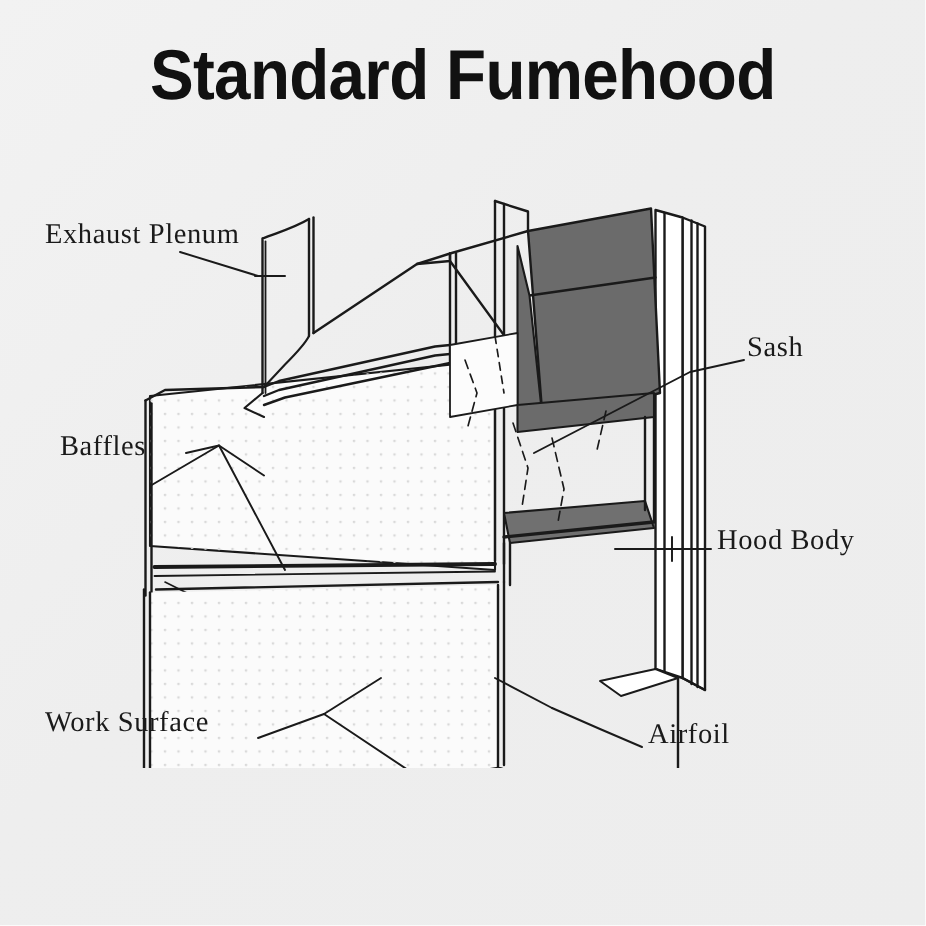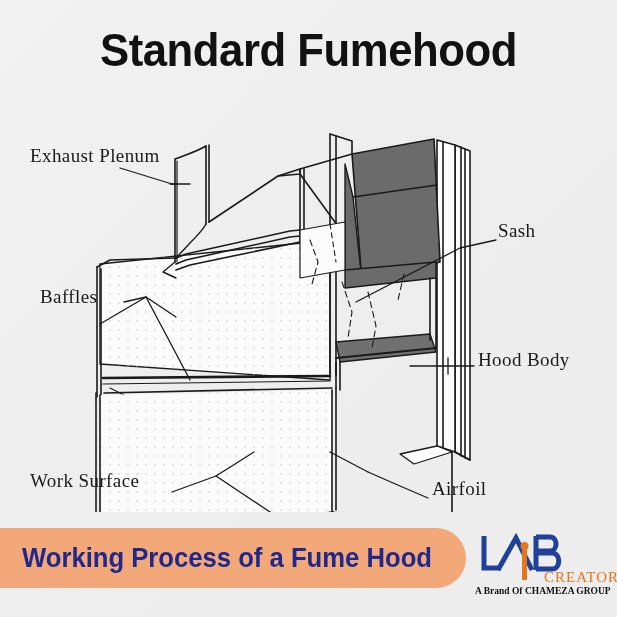--- a/index.html
+++ b/index.html
@@ -241,37 +241,14 @@
 
     <text class="dgm-label" x="498" y="125" text-anchor="start">Sash</text>
 
     <text class="dgm-label" x="478" y="254" text-anchor="start">Hood Body</text>
 
     <text class="dgm-label" x="30" y="375" text-anchor="start">Work Surface</text>
 
     <text class="dgm-label" x="432" y="383" text-anchor="start">Airfoil</text>
   </svg>
 
-  <div id="banner-wrap">
-    <div id="banner-bar"></div>
-    <div id="banner-text">Working Process of a Fume Hood</div>
-
-    <svg id="logo" viewBox="0 0 145 72">
-      <g>
-
-        <path d="M12,12 L12,44 L28,44" fill="none" stroke="#20409a" stroke-width="5"></path>
-
-        <path d="M26,46 L44,14 L60,46" fill="none" stroke="#20409a" stroke-width="5"></path>
-
-        <path d="M64,12 L64,46" fill="none" stroke="#20409a" stroke-width="5"></path>
-        <path d="M64,13 L78,13 C86,13 86,27 78,27 L64,27" fill="none" stroke="#20409a" stroke-width="5"></path>
-        <path d="M64,29 L80,29 C89,29 89,45 80,45 L64,45" fill="none" stroke="#20409a" stroke-width="5"></path>
-      </g>
-      <g>
-        <rect x="50" y="22" width="5" height="34" fill="#e2761b"></rect>
-        <circle cx="52.5" cy="22" r="4" fill="#e2761b"></circle>
-      </g>
-      <text class="logo-creator" x="72" y="58" font-size="15">CREATOR</text>
-      <text class="logo-sub" x="3" y="70" font-size="9.5">A Brand Of CHAMEZA GROUP</text>
-    </svg>
-  </div>
 
 </div>
 
 </body></html>

